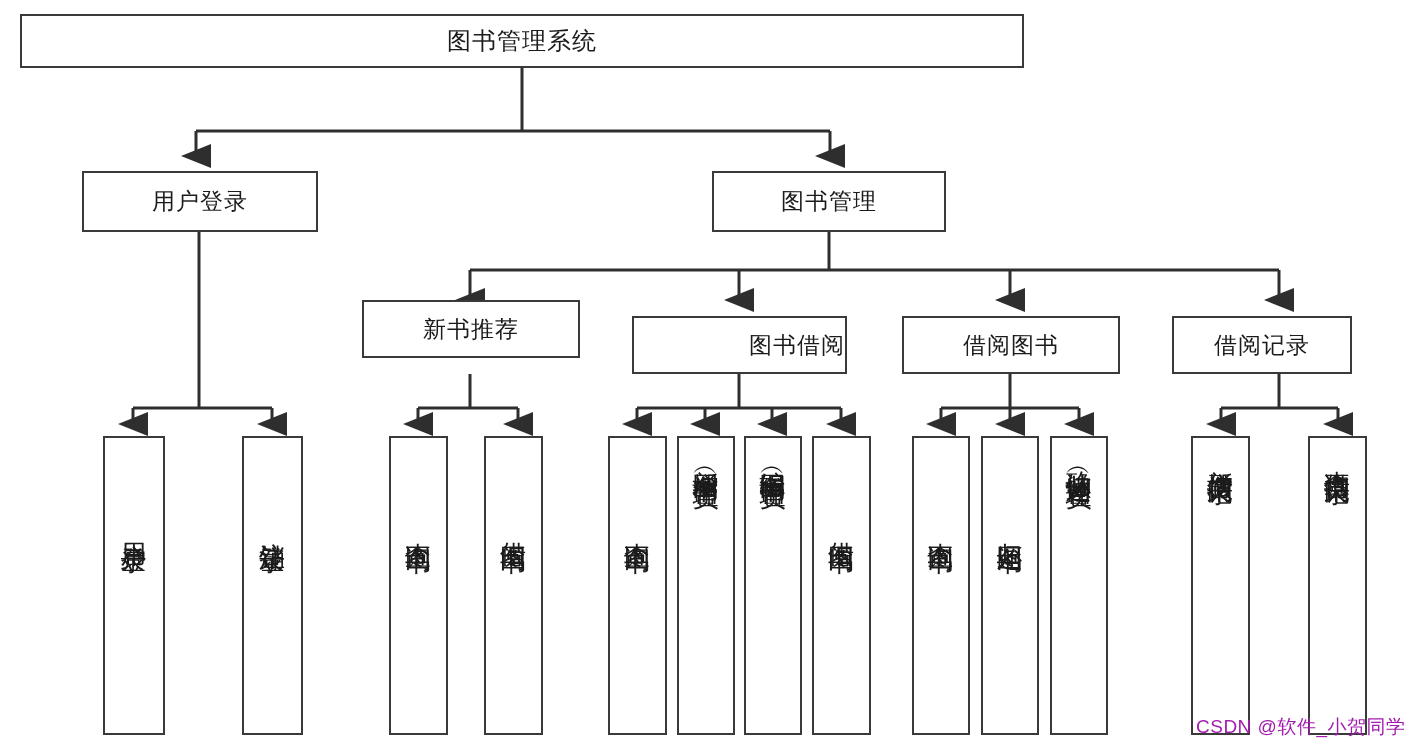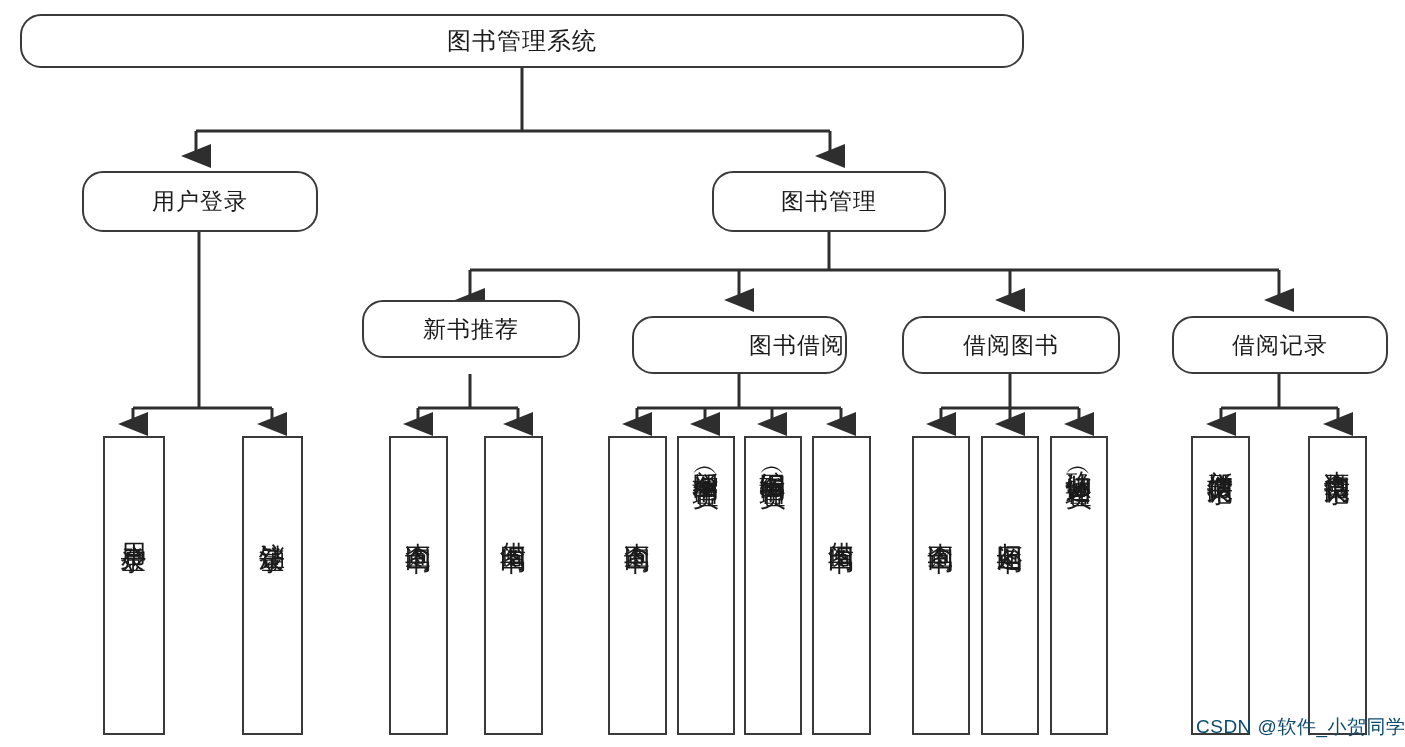--- a/index.html
+++ b/index.html
@@ -32,21 +32,20 @@
     background: #ffffff;
     display: flex;
     align-items: center;
     justify-content: center;
     color: #1b1b1b;
   }
   .node.h {
     font-size: 23px;
     letter-spacing: 1px;
     white-space: nowrap;
-    border-radius: 21px;
   }
   .node.root {
     font-size: 24px;
   }
   .node.v {
     align-items: flex-start;
     justify-content: center;
     padding-top: 6px;
   }
   .node.v .vtext {
@@ -60,21 +59,21 @@
   }
   .node.v.mid .vtext {
     margin-top: 78px;
   }
   .node.v.tall .vtext {
     margin-top: 6px;
   }
   .watermark {
     position: absolute;
     font-size: 19px;
-    color: #0c4a6e;
+    color: #a21caf;
     white-space: nowrap;
     letter-spacing: 0.5px;
   }
 </style>
 </head>
 <body>
 
 <div id="canvas">
 
   <svg id="edges" viewBox="0 0 1405 747">
@@ -140,21 +139,21 @@
 
   <div class="node h" style="left:362px; top:300px; width:218px; height:58px;">
     <span>新书推荐</span>
   </div>
   <div class="node h" style="left:632px; top:316px; width:215px; height:58px;justify-content:flex-end;">
     <span>图书借阅</span>
   </div>
   <div class="node h" style="left:902px; top:316px; width:218px; height:58px;">
     <span>借阅图书</span>
   </div>
-  <div class="node h" style="left:1172px; top:316px; width:216px; height:58px;">
+  <div class="node h" style="left:1172px; top:316px; width:180px; height:58px;">
     <span>借阅记录</span>
   </div>
 
   <div class="node v mid" style="left:103px; top:436px; width:62px; height:299px;">
     <span class="vtext">用户登录</span>
   </div>
   <div class="node v mid" style="left:242px; top:436px; width:61px; height:299px;">
     <span class="vtext">注销登录</span>
   </div>
 

